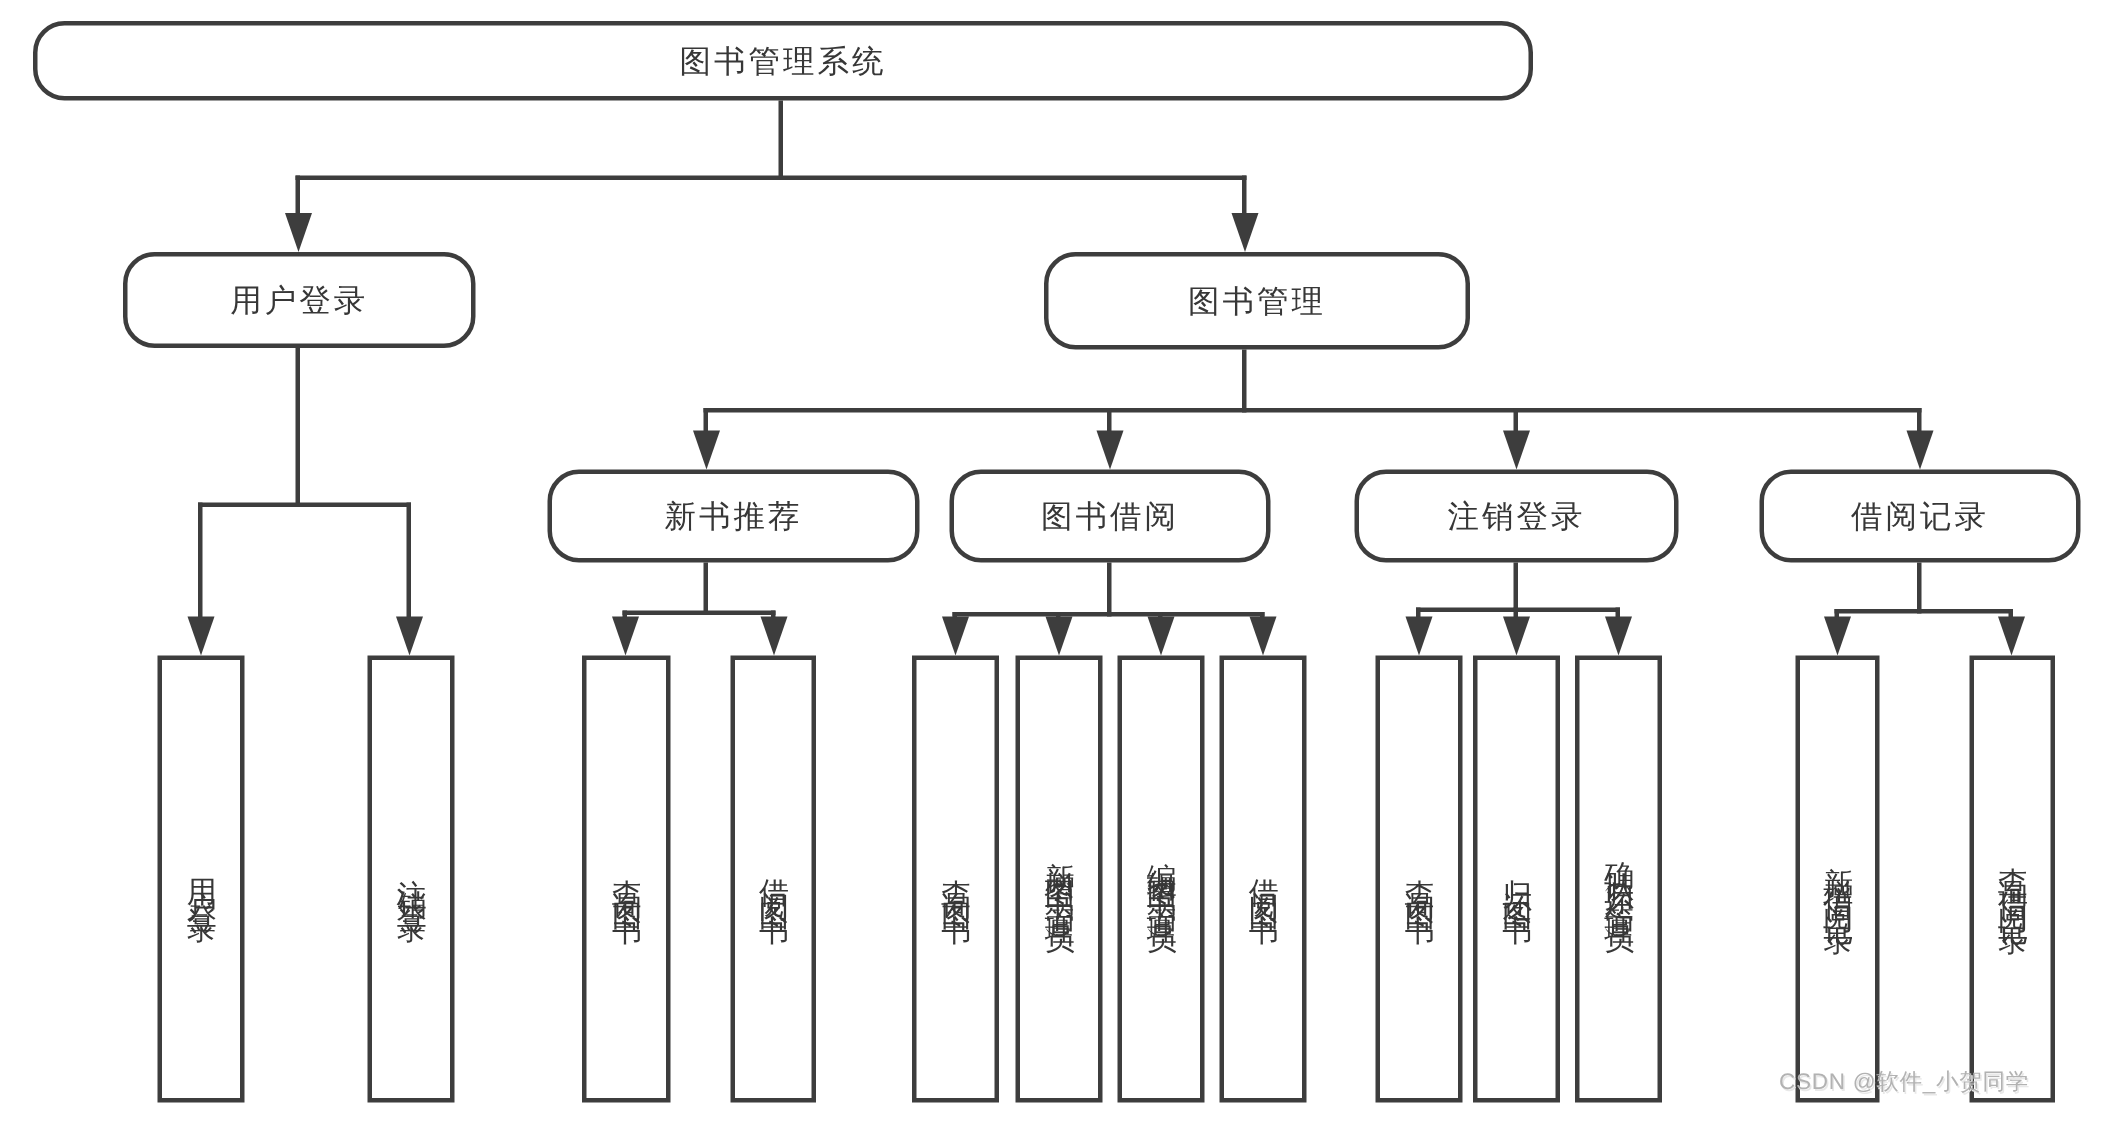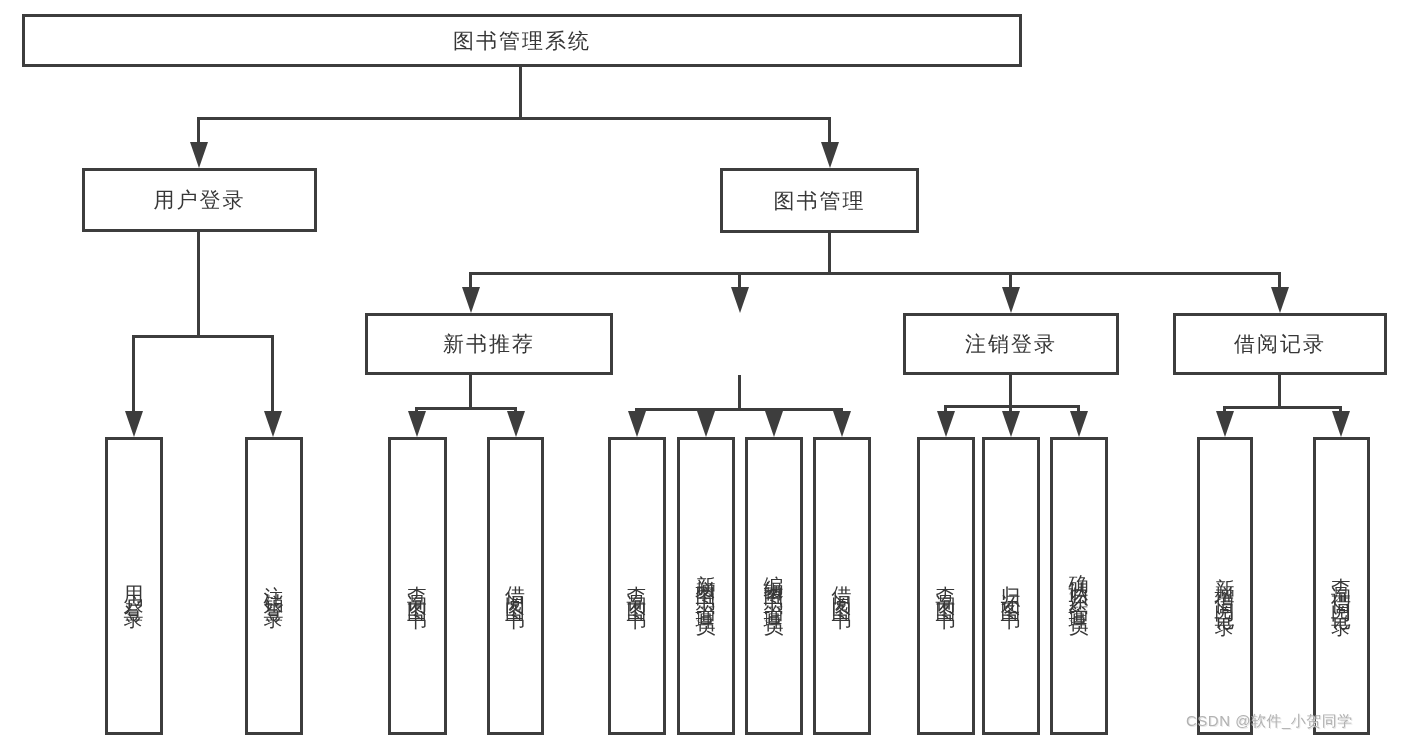--- a/index.html
+++ b/index.html
@@ -11,21 +11,21 @@
   *{margin:0;padding:0;box-sizing:border-box;}
   body{background:var(--bg);}
   .canvas{
     position:relative;width:1405px;height:747px;background:var(--bg);
     font-family:"Liberation Sans", sans-serif;overflow:hidden;
   }
   .box{
     position:absolute;background:#fff;border:3px solid var(--line);
     color:var(--text);display:flex;align-items:center;justify-content:center;
   }
-  .box-h{font-size:21px;letter-spacing:2px;white-space:nowrap;}
+  .box-h{font-size:21px;letter-spacing:2px;white-space:nowrap;border-radius:21px;}
   .box-v{
     writing-mode:vertical-rl;text-orientation:mixed;
     font-size:20px;letter-spacing:8px;line-height:1.1;
   }
   .box-v.long{letter-spacing:6px;}
   .hline,.vline{position:absolute;background:var(--line);}
   .hline{height:3px;}
   .vline{width:3px;}
   .arrow{
     position:absolute;width:0;height:0;
@@ -43,26 +43,29 @@
 
 <div class="canvas">
 
   <div class="box box-h" style="left:22px;top:14px;width:1000px;height:53px;">
     <span>图书管理系统</span>
   </div>
 
   <div class="box box-h" style="left:82px;top:168px;width:235px;height:64px;">
     <span>用户登录</span>
   </div>
-  <div class="box box-h" style="left:720px;top:168px;width:199px;height:65px;">
+  <div class="box box-h" style="left:696px;top:168px;width:284px;height:65px;">
     <span>图书管理</span>
   </div>
 
   <div class="box box-h" style="left:365px;top:313px;width:248px;height:62px;">
     <span>新书推荐</span>
+  </div>
+  <div class="box box-h" style="left:633px;top:313px;width:214px;height:62px;">
+    <span>图书借阅</span>
   </div>
   <div class="box box-h" style="left:903px;top:313px;width:216px;height:62px;">
     <span>注销登录</span>
   </div>
   <div class="box box-h" style="left:1173px;top:313px;width:214px;height:62px;">
     <span>借阅记录</span>
   </div>
 
   <div class="box box-v" style="left:105px;top:437px;width:58px;height:298px;">
     <span>用户登录</span>

